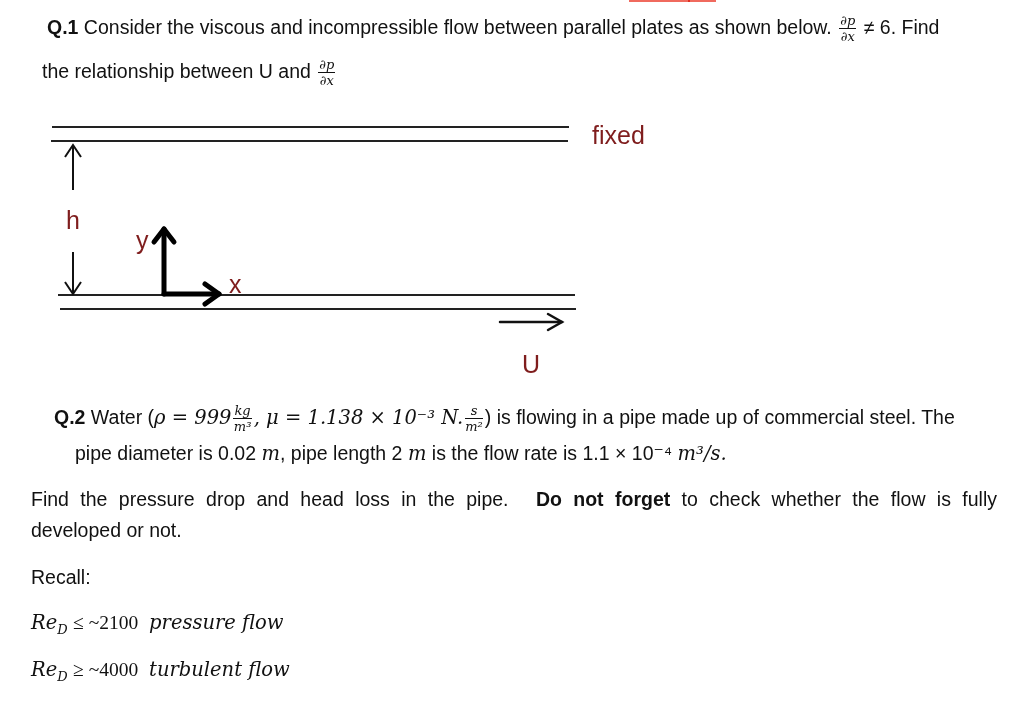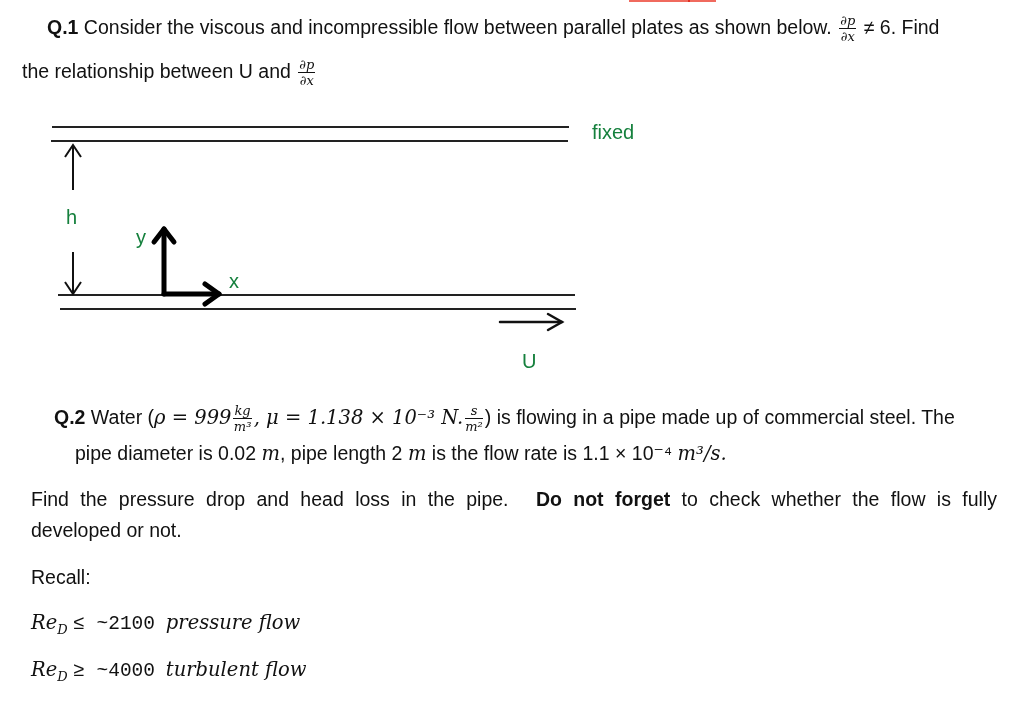--- a/index.html
+++ b/index.html
@@ -4,46 +4,46 @@
 <style>
   html, body { margin:0; padding:0; background:#ffffff; }
   body {
     width:1024px; height:713px; position:relative; overflow:hidden;
     font-family: "Liberation Sans", "DejaVu Sans", sans-serif;
     color:#111111;
   }
   .abs { position:absolute; white-space:nowrap; }
   .txt { font-size:19.5px; line-height:24px; }
   .math { font-family: "DejaVu Serif", "Liberation Serif", serif; font-style:italic; }
-  .mathn { font-family: Liberation Mono, monospace; font-style:normal; }
+  .mathn { font-family: Liberation Serif, serif; font-style:normal; }
   .frac { display:inline-block; vertical-align:middle; text-align:center; font-size:13px; line-height:13px; margin:0 2px; }
   .frac .num { display:block; border-bottom:1.2px solid #111; padding:0 1px 1px; font-family:"DejaVu Serif", serif; font-style:italic; }
   .frac .den { display:block; padding-top:1px; font-family:"DejaVu Serif", serif; font-style:italic; }
   b { font-weight:bold;margin-left:16px; }
   .redbar { position:absolute; left:629px; top:0; width:87px; height:2px; background:#f06a5e; }
   .redbar:after { content:""; position:absolute; left:59px; top:0; width:2px; height:2px; background:#e03020; }
   svg { position:absolute; left:0; top:0; }
-  .lbl { font-size:20px; color:#15803d; }
+  .lbl { font-size:25px; color:#7f1d1d; }
 </style>
 </head>
 <body>
 
 <div class="redbar"></div>
 
 <div class="abs txt" style="left:31px; top:14px;">
   <b>Q.1</b>
   <span>Consider the viscous and incompressible flow between parallel plates as shown below.</span>
   <span class="frac">
     <span class="num">∂p</span>
     <span class="den">∂x</span>
   </span>
   <span>≠ 6. Find</span>
 </div>
 
-<div class="abs txt" style="left:22px; top:58px;">
+<div class="abs txt" style="left:42px; top:58px;">
   <span>the relationship between U and</span>
   <span class="frac">
     <span class="num">∂p</span>
     <span class="den">∂x</span>
   </span>
 </div>
 
 <svg width="1024" height="713">
   <g stroke="#222" stroke-width="2" fill="none">
 

